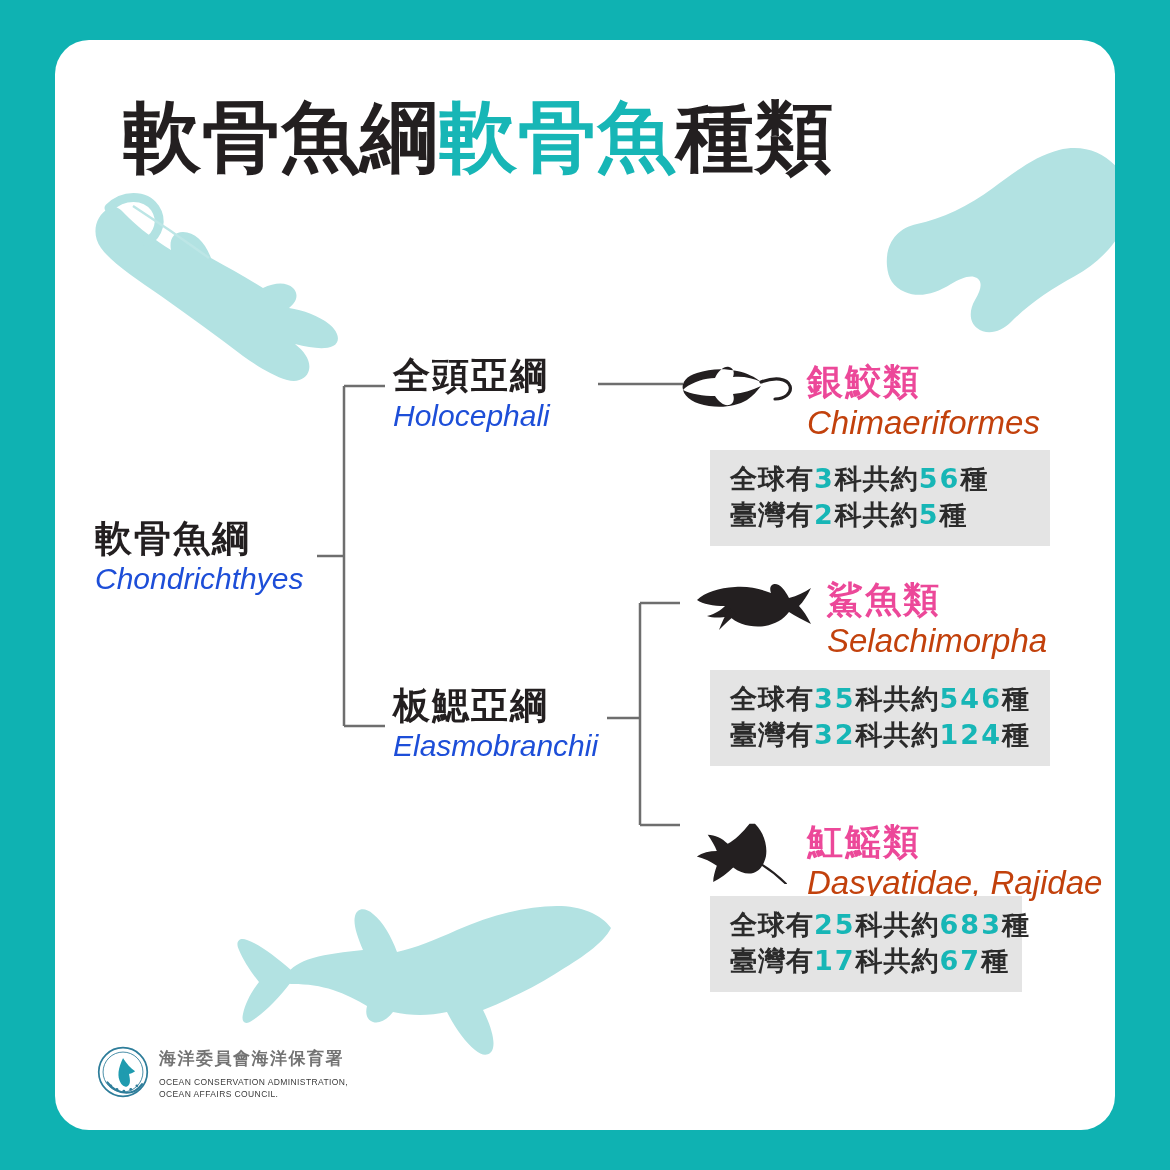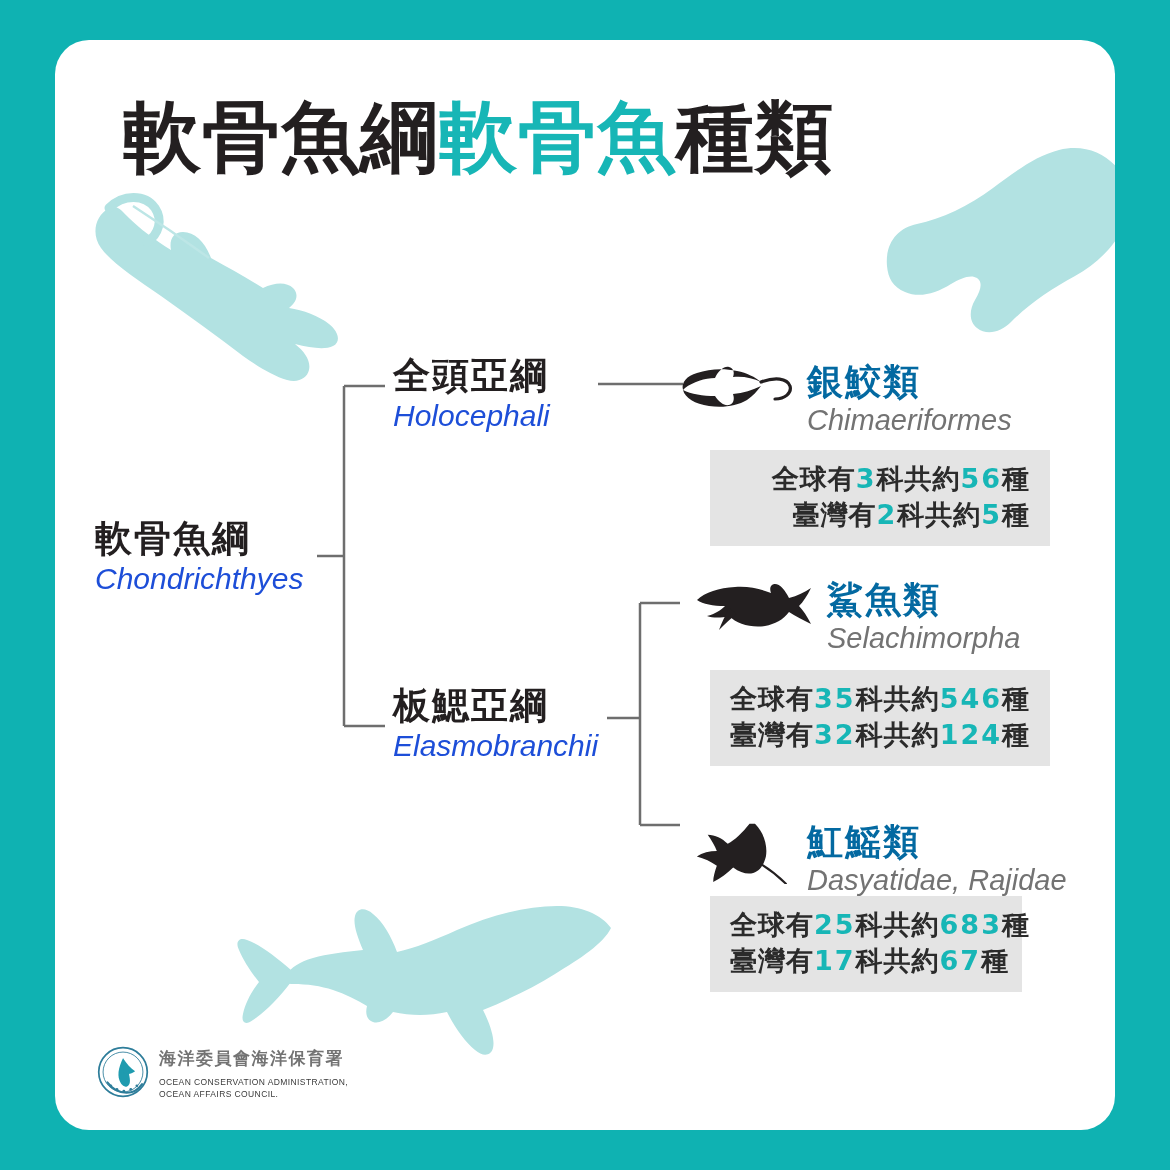--- a/index.html
+++ b/index.html
@@ -59,40 +59,40 @@
   #taxon-root      { left:40px;  top:478px; }
   #taxon-holo      { left:338px; top:315px; }
   #taxon-elasmo    { left:338px; top:645px; }
 
   
   .group { position:absolute; }
   .group .row { display:flex; align-items:flex-start; }
   .group .gicon { flex:0 0 auto; margin-right:12px; }
   .group .names { padding-top:2px; }
   .group .gcn {
-    font-size:36px; font-weight:bold; color:#0369a1;
+    font-size:36px; font-weight:bold; color:#ec4899;
     letter-spacing:2px; white-space:nowrap; line-height:1.1;
     font-family:"DejaVu Sans","Liberation Sans",sans-serif;
   }
   .group .gla {
-    font-size:29px; font-style:italic; color:#737373;
+    font-size:33px; font-style:italic; color:#c2410c;
     white-space:nowrap; line-height:1.2; margin-top:1px;
     font-family:"Liberation Sans",sans-serif;
   }
 
   #group-chimaera { left:620px; top:320px; }
   #group-shark    { left:640px; top:538px; }
   #group-ray      { left:640px; top:780px; }
 
   
   .statbox {
     position:absolute;
     background:#E4E4E4;
     padding:11px 20px 13px 20px;
-    text-align:right;
+    text-align:left;
   }
   .statline {
     font-size:27px; font-weight:bold; color:#2B2B2B;
     letter-spacing:1px; white-space:nowrap; line-height:1.33;
     font-family:"DejaVu Sans","Liberation Sans",sans-serif;
   }
   .statline .num {
     color:#17B6B6;
     font-family:"DejaVu Sans","Liberation Sans",sans-serif;
     letter-spacing:2px;

